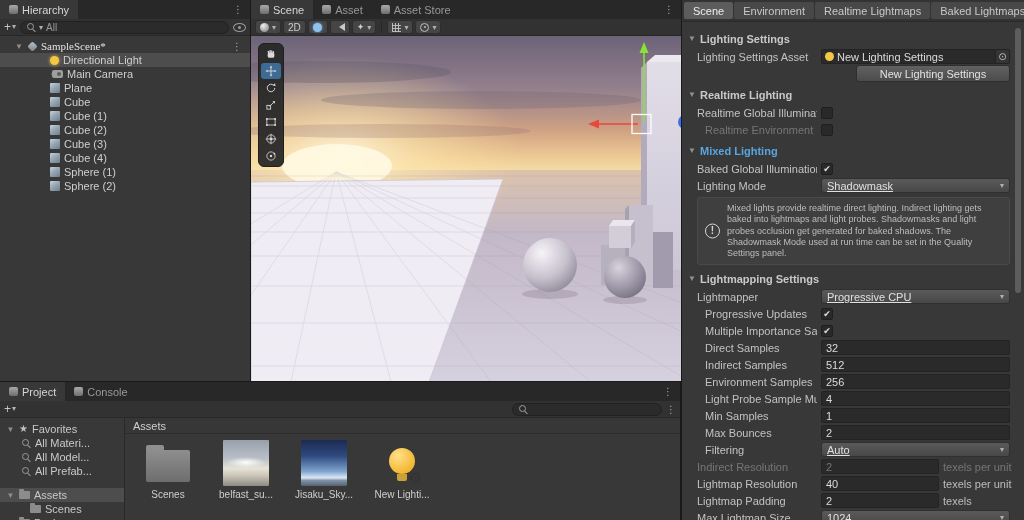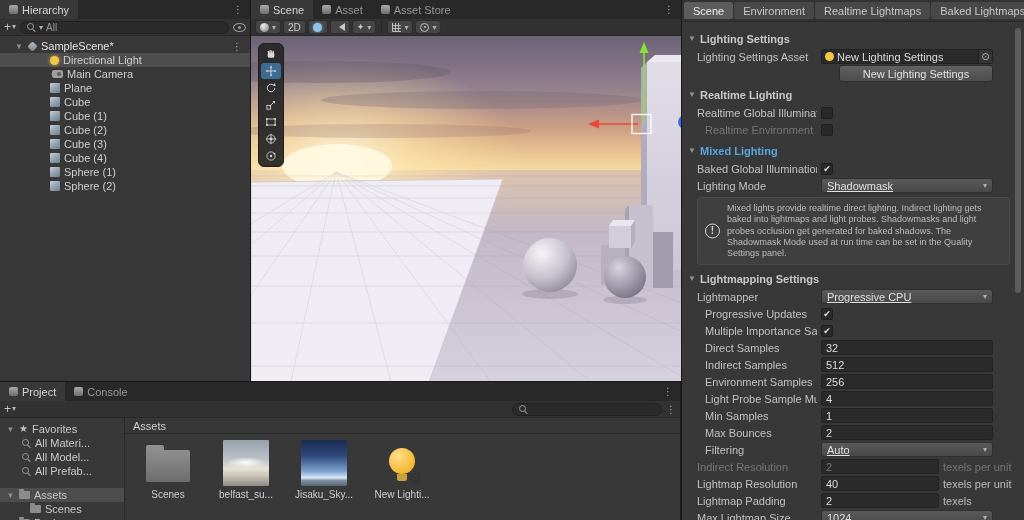--- a/index.html
+++ b/index.html
@@ -34,21 +34,21 @@
   .ic-eye{width:13px;height:9px;border:1px solid #9a9a9a;border-radius:50%;position:relative;flex:none;}
   .ic-eye::after{content:'';position:absolute;left:4px;top:2px;width:3px;height:3px;border-radius:50%;background:#9a9a9a;}
 
   
   .tree{padding-top:3px;}
   .hrow{height:14px;display:flex;align-items:center;gap:4px;padding-left:14px;white-space:nowrap;}
   .hrow .fold{width:10px;font-size:8px;color:#8d8d8d;text-align:center;flex:none;}
   .hrow.child{padding-left:50px;}
   .hrow.sel{background:var(--selection-gray);}
   .hrow .lbl{color:#cfcfcf;overflow:hidden;}
-  .scene-row .lbl{color:#e2e2e2;}
+  .scene-row .lbl{color:#e2e2e2;font-family:Liberation Serif, serif;}
   .scene-row .kebab{margin-left:auto;padding-right:8px;}
   .ic{display:inline-block;flex:none;}
   .ic-scene{width:9px;height:9px;background:linear-gradient(135deg,#b9c2ca,#78838d);transform:rotate(45deg) scale(.8);border-radius:2px;}
   .ic-camera{width:11px;height:8px;background:#9e9e9e;border-radius:2px;position:relative;margin-left:2px;}
   .ic-camera::before{content:'';position:absolute;left:-4px;top:1px;border:3px solid transparent;border-right:4px solid #9e9e9e;}
   .ic-camera::after{content:'';position:absolute;right:2px;top:2px;width:4px;height:4px;border-radius:50%;background:#5c5c5c;}
   .ic-light{width:9px;height:9px;border-radius:50%;background:var(--light-yellow);box-shadow:0 0 3px 1px rgba(246,201,68,.45);}
   .ic-mesh{width:10px;height:10px;border-radius:1px;background:linear-gradient(145deg,#c6d3dd 0%,#97a7b4 45%,#6f7f8c 100%);}
 
   
@@ -76,21 +76,21 @@
   .ax-zf{fill:var(--axis-z);}
 
   
   .ltabs{height:22px;display:flex;gap:1px;padding:2px;background:#333333;border-bottom:1px solid #2a2a2a;}
   .ltab{padding:0 9px;display:flex;align-items:center;background:#484848;color:#c9c9c9;border-radius:2px;white-space:nowrap;}
   .ltab.active{background:#5c5c5c;color:#eeeeee;}
   .lcontent{position:absolute;top:24px;left:0;right:0;bottom:0;overflow:hidden;padding-top:2px;}
   .lsec-h{height:19px;display:flex;align-items:center;gap:2px;padding-left:4px;font-weight:bold;color:#c9c9c9;margin-top:3px;}
   .lsec-h .fold{width:12px;font-size:8px;color:#909090;text-align:center;font-weight:normal;}
   .lsec-h.accent .lsec-t{color:var(--header-accent);}
-  .lrow{height:17px;display:flex;align-items:center;padding-left:15px;margin-right:31px;gap:4px;}
+  .lrow{height:17px;display:flex;align-items:center;padding-left:15px;margin-right:14px;gap:4px;}
   .lrow .llbl{width:120px;flex:none;overflow:hidden;white-space:nowrap;color:#c2c2c2;}
   .lrow.ind{padding-left:23px;}
   .lrow.ind .llbl{width:112px;}
   .lrow.dis .llbl,.lrow.dis .sfx,.lrow.dis .tf{color:#767676;}
   .tgl{width:12px;height:12px;flex:none;background:#292929;border:1px solid #1f1f1f;border-radius:2px;font-size:9px;line-height:10px;text-align:center;color:#e0e0e0;}
   .tf{flex:1;height:15px;background:#2a2a2a;border:1px solid #232323;border-radius:2px;padding:0 4px;color:#dcdcdc;display:flex;align-items:center;overflow:hidden;}
   .tf.narrow{flex:none;width:118px;}
   .sfx{color:#bdbdbd;white-space:nowrap;}
   .dd{flex:1;height:15px;background:linear-gradient(#5a5a5a,#484848);border:1px solid #303030;border-radius:3px;display:flex;align-items:center;padding:0 5px;color:#e0e0e0;}
   .dd .ddv{flex:1;overflow:hidden;white-space:nowrap;text-decoration:underline;}

